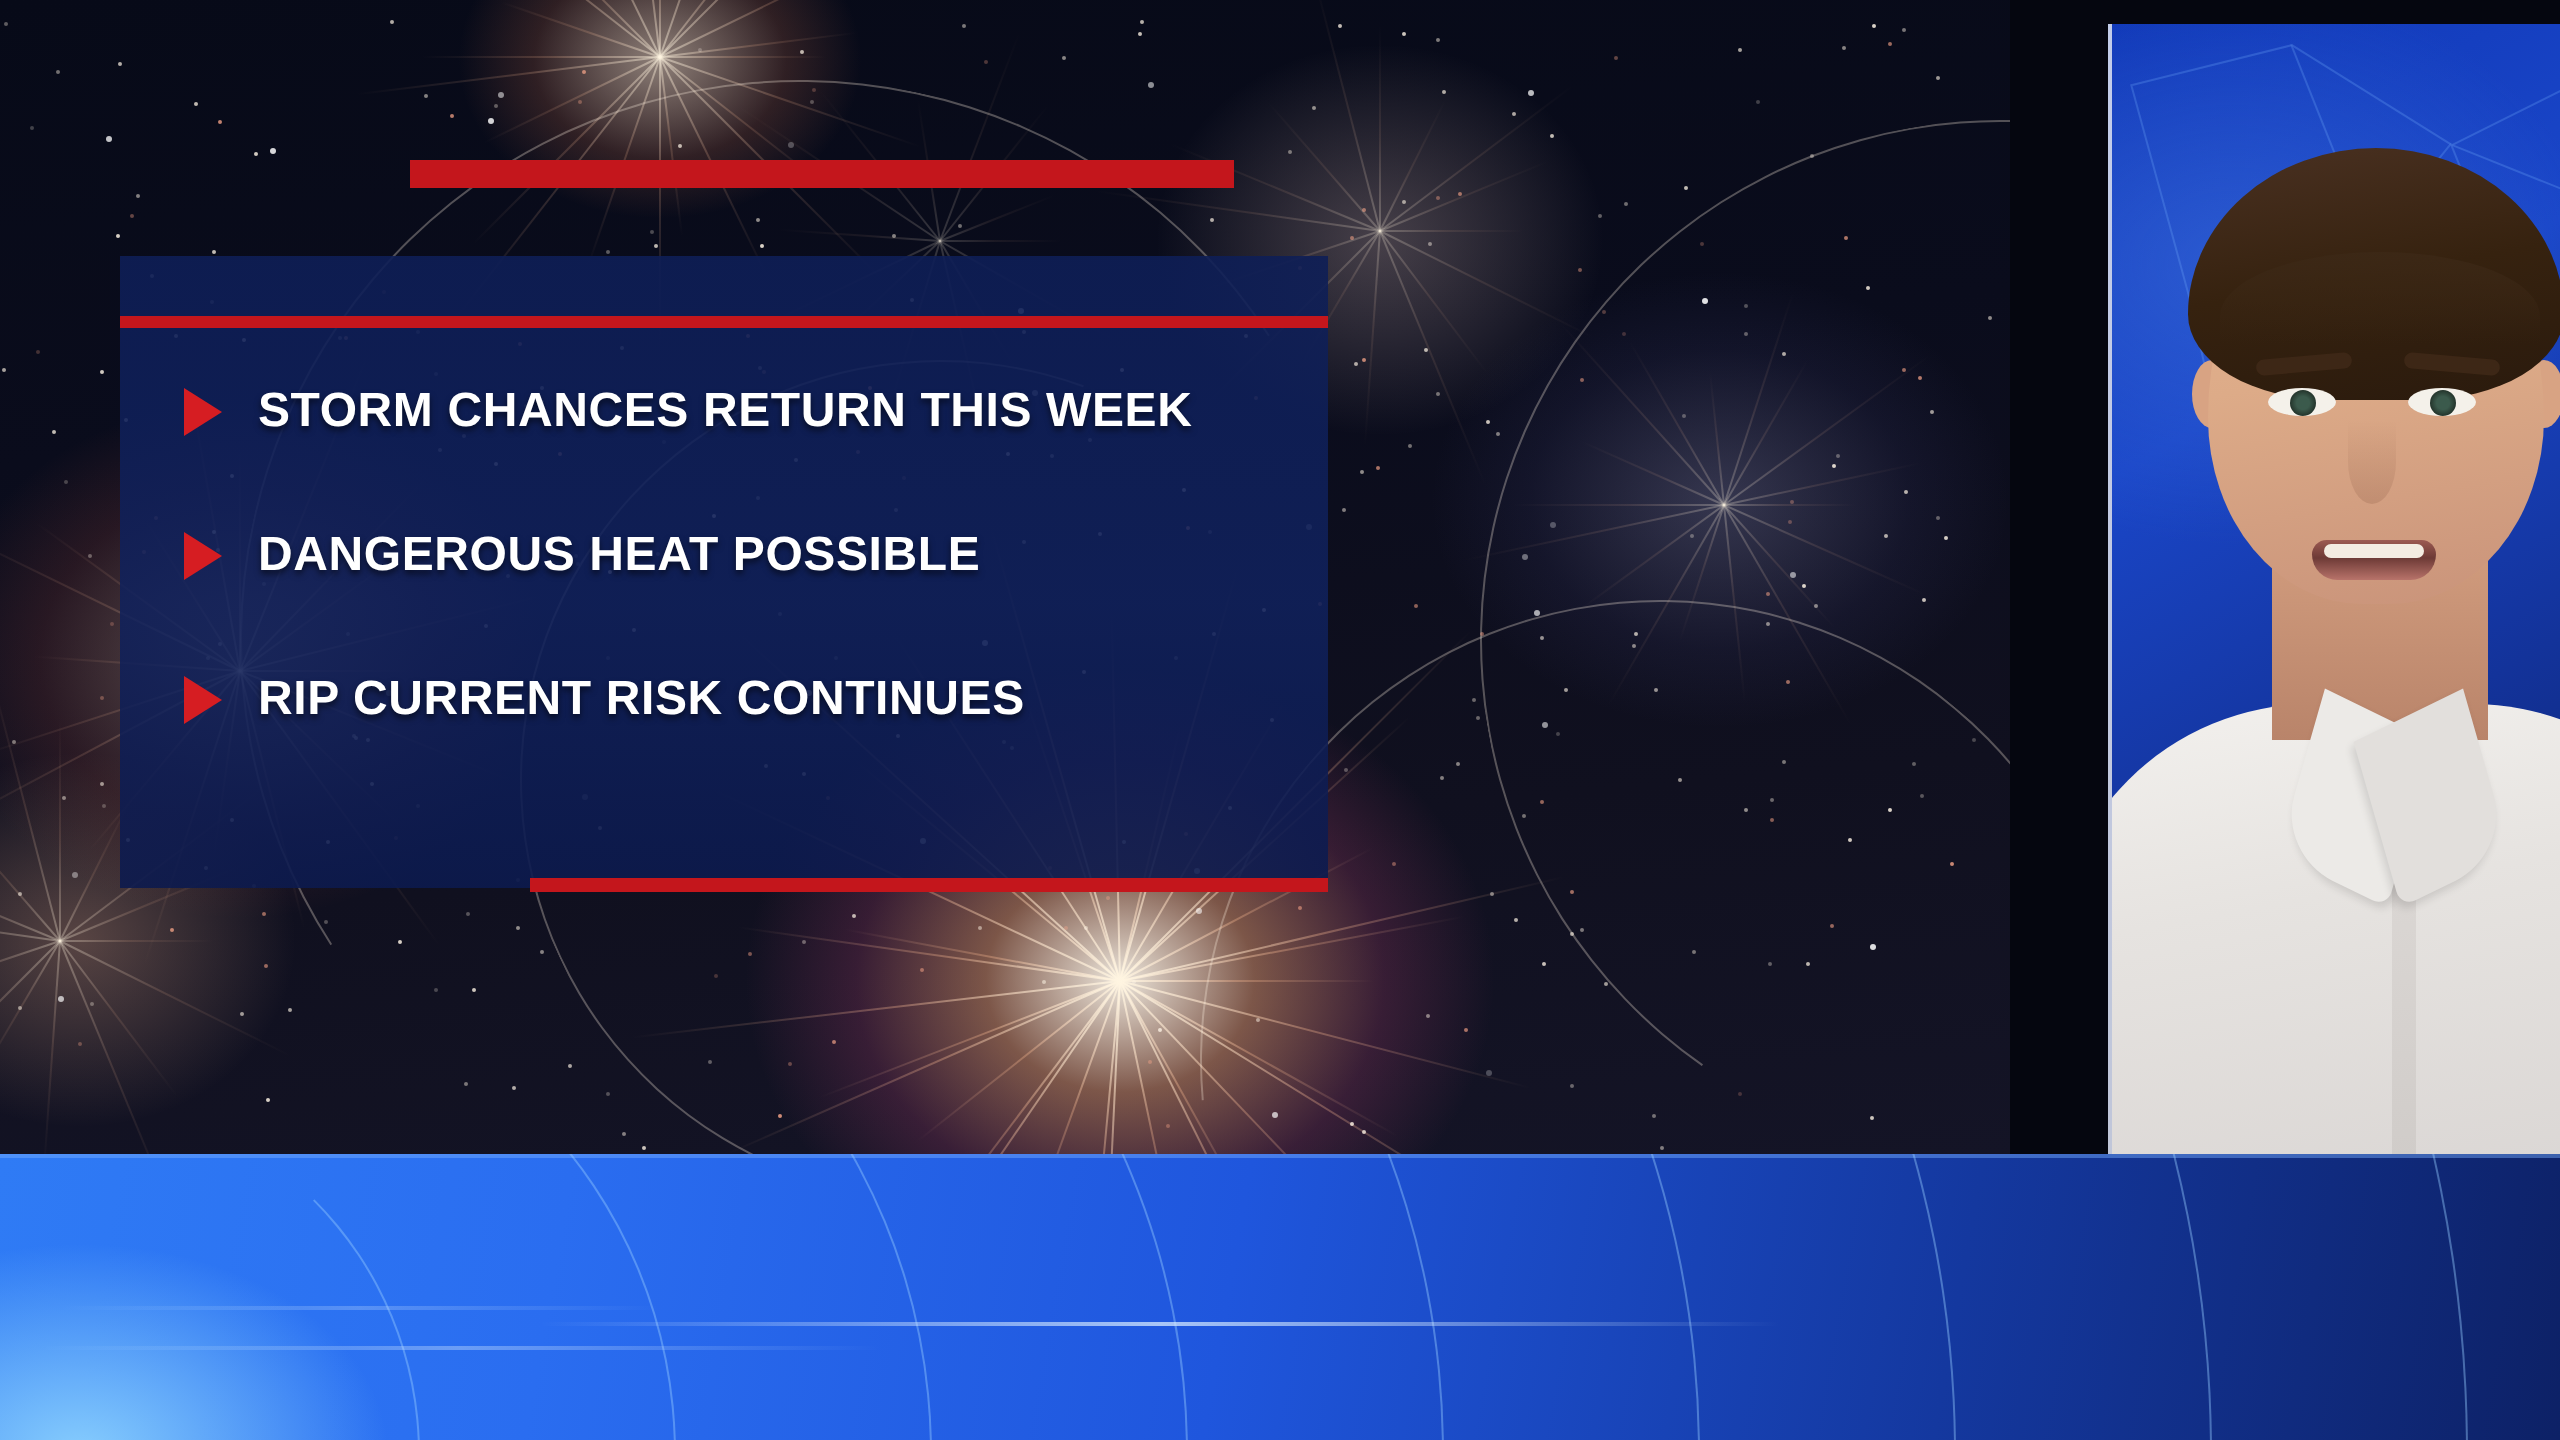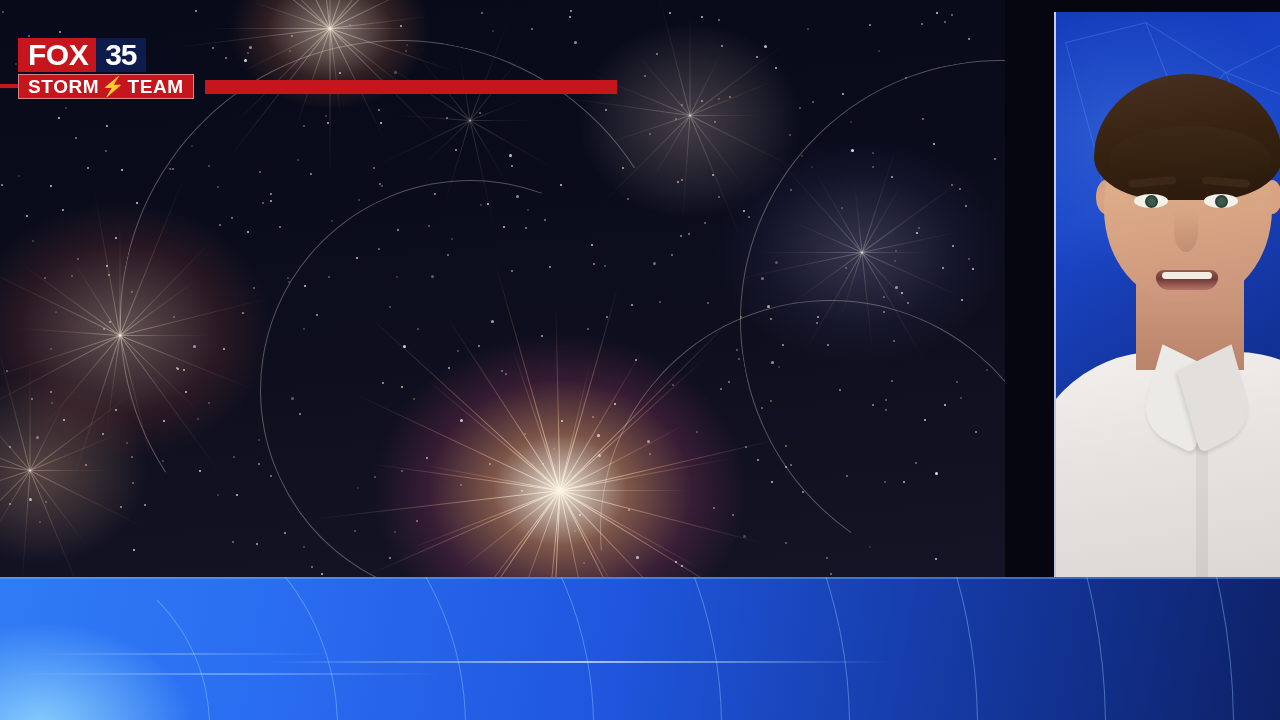--- a/index.html
+++ b/index.html
@@ -670,35 +670,45 @@
       <div class="eye l">
           <div class="iris"></div>
         </div>
       <div class="eye r">
           <div class="iris"></div>
         </div>
       <div class="nose"></div>
       <div class="mouth"></div>
     </div>
 
-    <div class="logo-block">
-      <div class="logo-tick"></div>
-      <div class="logo-row1">
-        <div class="logo-fox">FOX</div>
-        <div class="logo-35">35</div>
+
+    <div class="headline-redbar"></div>
+
+    <div class="headlines-panel">
+      <div class="panel-rule-top"></div>
+      <div class="bullet-list">
+
+        <div class="bullet-item">
+          <span class="bullet-arrow"></span>
+          <span class="bullet-text">STORM CHANCES RETURN THIS WEEK</span>
+        </div>
+
+        <div class="bullet-item">
+          <span class="bullet-arrow"></span>
+          <span class="bullet-text">DANGEROUS HEAT POSSIBLE</span>
+        </div>
+
+        <div class="bullet-item">
+          <span class="bullet-arrow"></span>
+          <span class="bullet-text">RIP CURRENT RISK CONTINUES</span>
+        </div>
+
       </div>
-      <div class="logo-row2">
-        <span>STORM</span>
-        <span class="bolt">⚡</span>
-        <span>TEAM</span>
-      </div>
+      <div class="panel-rule-bottom"></div>
     </div>
-
-    <div class="headline-redbar"></div>
-
 
   </div>
 
   <div class="bottom-banner">
     <div class="banner-topline"></div>
     <div class="banner-arcs" id="barcs">
         <i class="barc" style="left:-150px;top:-30px;width:360px;height:360px;"></i>
         <i class="barc" style="left:-146px;top:-92px;width:484px;height:484px;"></i>
         <i class="barc" style="left:-142px;top:-154px;width:608px;height:608px;"></i>
         <i class="barc" style="left:-138px;top:-216px;width:732px;height:732px;"></i>

